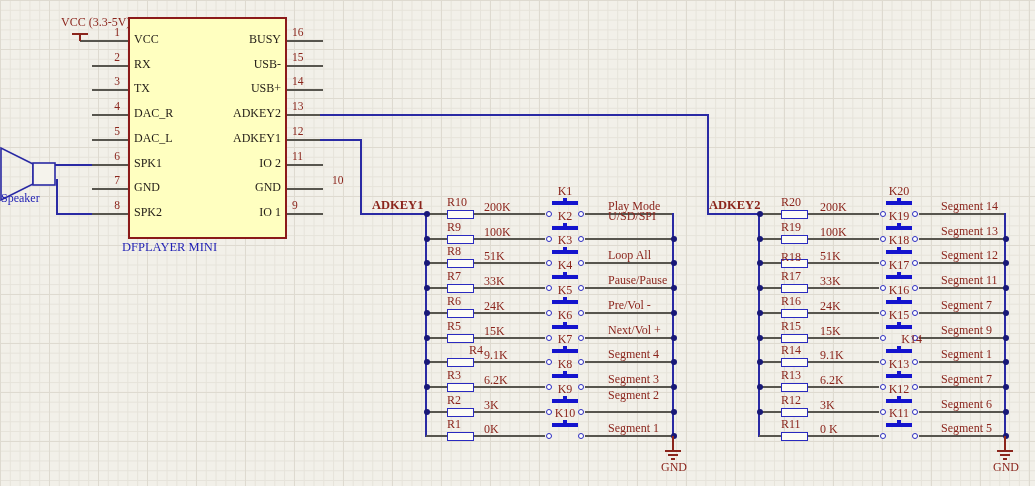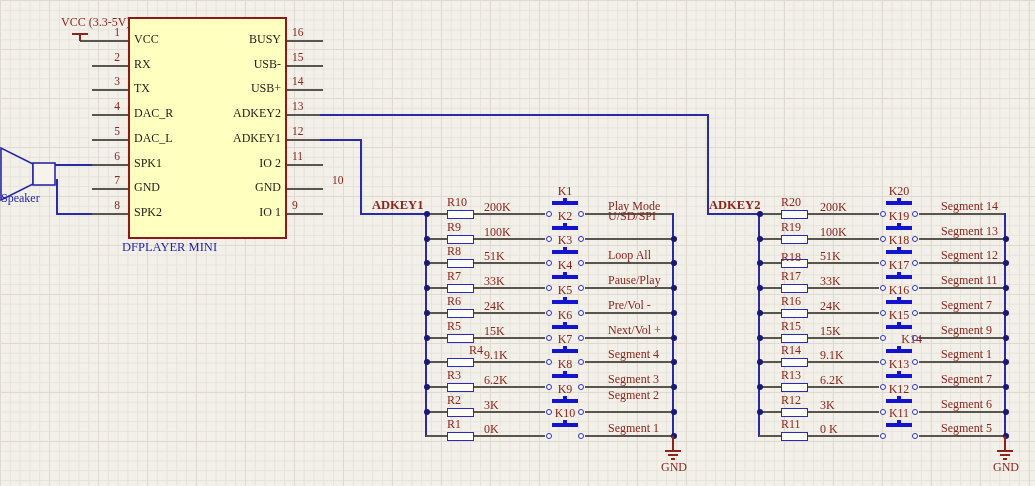--- a/index.html
+++ b/index.html
@@ -161,21 +161,21 @@
     <div class="abs resistor" style="left: 447px; top: 284px; width: 27px; height: 9px;"></div>
     <div class="abs redtext" style="left: 447px; top: 270px;">R7</div>
     <div class="abs redtext" style="left: 484px; top: 275px;">33K</div>
     <div class="abs wire" style="left: 474px; top: 287px; width: 71px; height: 2px;"></div>
     <div class="abs contact" style="left: 546px; top: 285px;"></div>
     <div class="abs contact" style="left: 578px; top: 285px;"></div>
     <div class="abs kcap" style="left: 552px; top: 275px; width: 26px; height: 4px;"></div>
     <div class="abs kcap" style="left: 563px; top: 272px; width: 4px; height: 4px;"></div>
     <div class="abs redtext" style="left: 542px; top: 259px; width: 46px; text-align: center;">K4</div>
     <div class="abs wire" style="left: 585px; top: 287px; width: 87px; height: 2px;"></div>
-    <div class="abs redtext" style="left: 608px; top: 274px;">Pause/Play</div>
+    <div class="abs redtext" style="left: 608px; top: 274px;">Pause/Pause</div>
     <div class="abs dot" style="left: 424px; top: 285px;"></div>
     <div class="abs dot" style="left: 671px; top: 285px;"></div>
     <div class="abs wire" style="left: 426px; top: 312px; width: 21px; height: 2px;"></div>
     <div class="abs resistor" style="left: 447px; top: 309px; width: 27px; height: 9px;"></div>
     <div class="abs redtext" style="left: 447px; top: 295px;">R6</div>
     <div class="abs redtext" style="left: 484px; top: 300px;">24K</div>
     <div class="abs wire" style="left: 474px; top: 312px; width: 71px; height: 2px;"></div>
     <div class="abs contact" style="left: 546px; top: 310px;"></div>
     <div class="abs contact" style="left: 578px; top: 310px;"></div>
     <div class="abs kcap" style="left: 552px; top: 300px; width: 26px; height: 4px;"></div>

